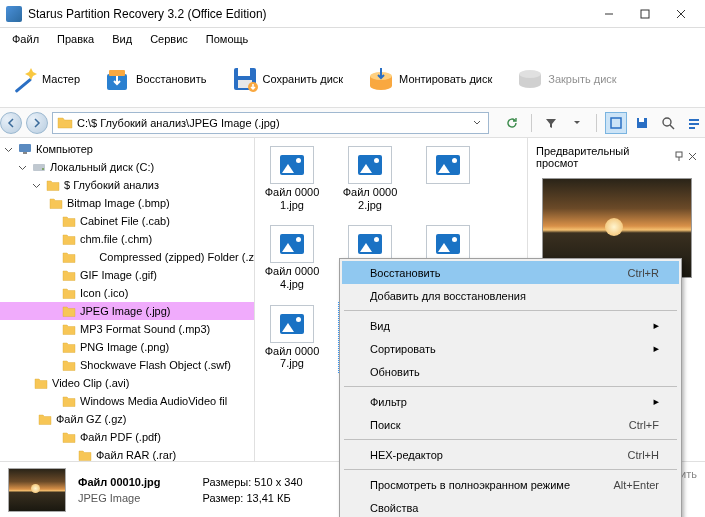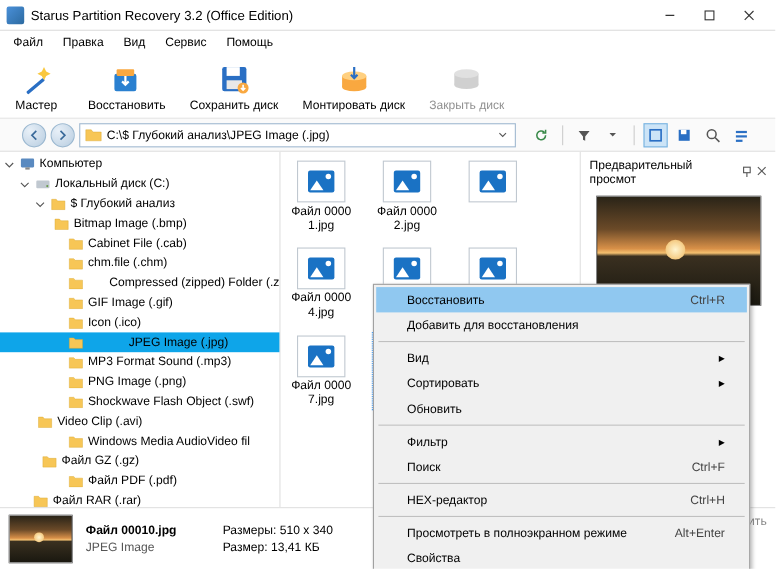--- a/index.html
+++ b/index.html
@@ -8,42 +8,42 @@
 .titlebar { height: 28px; display: flex; align-items: center; padding: 0 6px; border-bottom: 1px solid #ddd; }
 .titlebar .app-icon { width: 16px; height: 16px; background: linear-gradient(135deg,#4a90d9,#2c6aa0); margin-right: 6px; border-radius: 2px; }
 .titlebar .title { flex: 1; font-size: 12px; }
 .titlebar .winbtn { width: 36px; height: 24px; display: flex; align-items: center; justify-content: center; cursor: pointer; }
 .titlebar .winbtn svg { width: 10px; height: 10px; }
 
 .menubar { height: 22px; display: flex; align-items: center; padding: 0 4px; gap: 2px; }
 .menubar .menu-item { padding: 2px 8px; cursor: pointer; }
 
 .toolbar { height: 58px; display: flex; align-items: center; padding: 4px 8px; gap: 22px; border-bottom: 1px solid #e0e0e0; }
-.toolbar .tbtn { display: flex; flex-direction: column; align-items: center; cursor: pointer; gap: 2px; min-width: 50px;}
+.toolbar .tbtn { display: flex; flex-direction: row; align-items: center; cursor: pointer; gap: 2px; min-width: 50px;}
 .toolbar .tbtn .ticon { width: 32px; height: 32px; display:flex;align-items:center;justify-content:center;}
 .toolbar .tbtn .tlabel { font-size: 11px; white-space:nowrap;}
 .toolbar .tbtn.disabled { opacity: .45; cursor:default;}
 
-.navbar { height: 30px; display: flex; align-items: center; padding: 2px 20px; gap: 4px; background:#fafafa; border-bottom:1px solid #e0e0e0;}
+.navbar { height: 30px; display: flex; align-items: center; padding: 2px 0; gap: 4px; background:#fafafa; border-bottom:1px solid #e0e0e0;}
 .nav-circle { width: 22px; height: 22px; border-radius: 50%; background: radial-gradient(circle at 30% 30%, #e8f0f8, #b8cde0); border:1px solid #9bb8d0; display:flex;align-items:center;justify-content:center; cursor:pointer;}
 .nav-circle.back svg { transform: rotate(180deg); }
 .addr-folder-icon { width:16px;height:16px; }
 .address-bar { flex: 1; height: 22px; border: 1px solid #a0b8d0; display: flex; align-items: center; padding: 0 4px; background: #fff; }
 .address-bar input { border: none; outline: none; flex: 1; font-size: 11px; padding: 0 4px; }
 .address-bar .dropdown-arrow { width: 14px; display:flex; justify-content:center; cursor:pointer;}
 .nav-tools { display:flex; gap:4px; margin-left:8px; align-items:center;}
 .nav-tool { width:22px; height:22px; display:flex;align-items:center;justify-content:center; cursor:pointer;}
 .nav-tool.sel { background:#cce4f7; border:1px solid #7ab4e0;}
 .nav-sep { width:1px; height:18px; background:#ccc; margin:0 4px;}
 
 .content { display: flex; height: calc(100% - 28px - 22px - 58px - 30px - 56px); }
 
 .tree { width: 255px; border-right: 1px solid #e0e0e0; overflow-y: auto; overflow-x: hidden; padding: 2px 0; }
 .tree-row { display: flex; align-items: center; height: 18px; padding-left: 4px; cursor: pointer; white-space:nowrap;}
-.tree-row.selected { background: #0ea5e9; gap: 37px; }
+.tree-row.selected { background: #f0abfc; }
 .tree-toggle { width: 12px; height: 12px; display: flex; align-items: center; justify-content: center; cursor: pointer; }
 .tree-icon { width: 16px; height: 14px; margin: 0 3px; display:flex;align-items:center;justify-content:center; }
 .tree-label { font-size: 11px; }
 
 .files { flex: 1; padding: 6px; overflow: auto; position:relative;}
 .file-grid { display: flex; flex-wrap: wrap; gap: 10px 16px; }
 .file-item { width: 62px; display: flex; flex-direction: column; align-items: center; text-align: center; cursor: pointer; padding:2px; }
 .file-item.selected { background: #cce8ff; outline:1px dotted #3399ff;}
 .file-item .fthumb { width: 44px; height: 38px; border:1px solid #c0c8d0; background:#fff; display:flex;align-items:center;justify-content:center; margin-bottom:2px; position:relative;}
 .file-item .fthumb .img-ico { width:24px;height:20px; background:#1a72c4; border-radius:2px; position:relative;}
@@ -381,21 +381,21 @@
           <span class="tree-label">Файл GZ (.gz)</span>
         </div>
         <div class="tree-row" style="padding-left: 58px;">
           <span class="tree-icon fold2">
             <svg width="14" height="12" viewBox="0 0 14 12">
               <path d="M1 2 h4 l1.5 1.5 H13 v8 H1 z"></path>
             </svg>
           </span>
           <span class="tree-label">Файл PDF (.pdf)</span>
         </div>
-        <div class="tree-row" style="padding-left: 26px; text-align: right;">
+        <div class="tree-row" style="padding-left: 74px; text-align: right;">
           <span class="tree-icon fold2">
             <svg width="14" height="12" viewBox="0 0 14 12">
               <path d="M1 2 h4 l1.5 1.5 H13 v8 H1 z"></path>
             </svg>
           </span>
           <span class="tree-label">Файл RAR (.rar)</span>
         </div>
       </div>
   </div>
 

